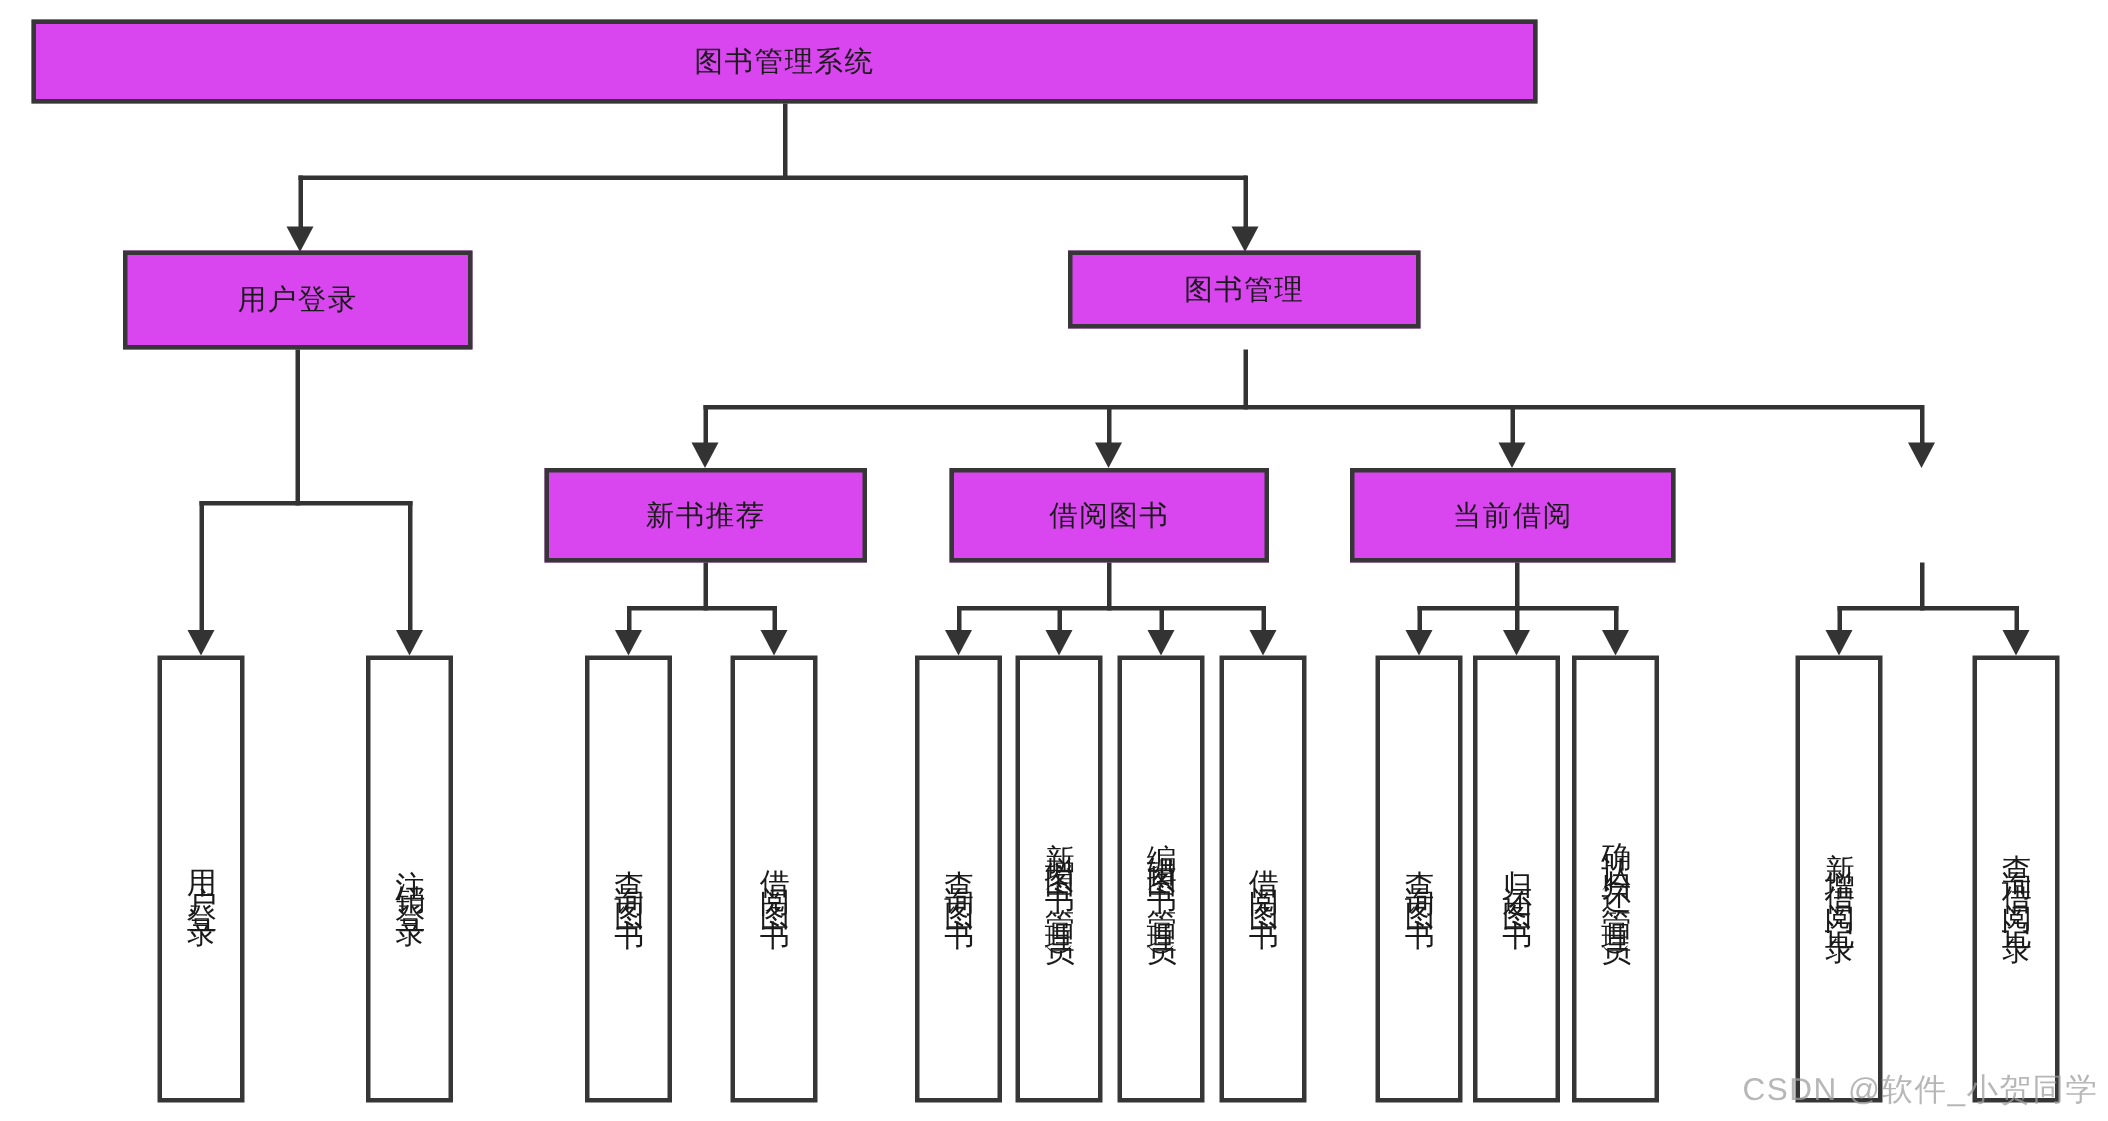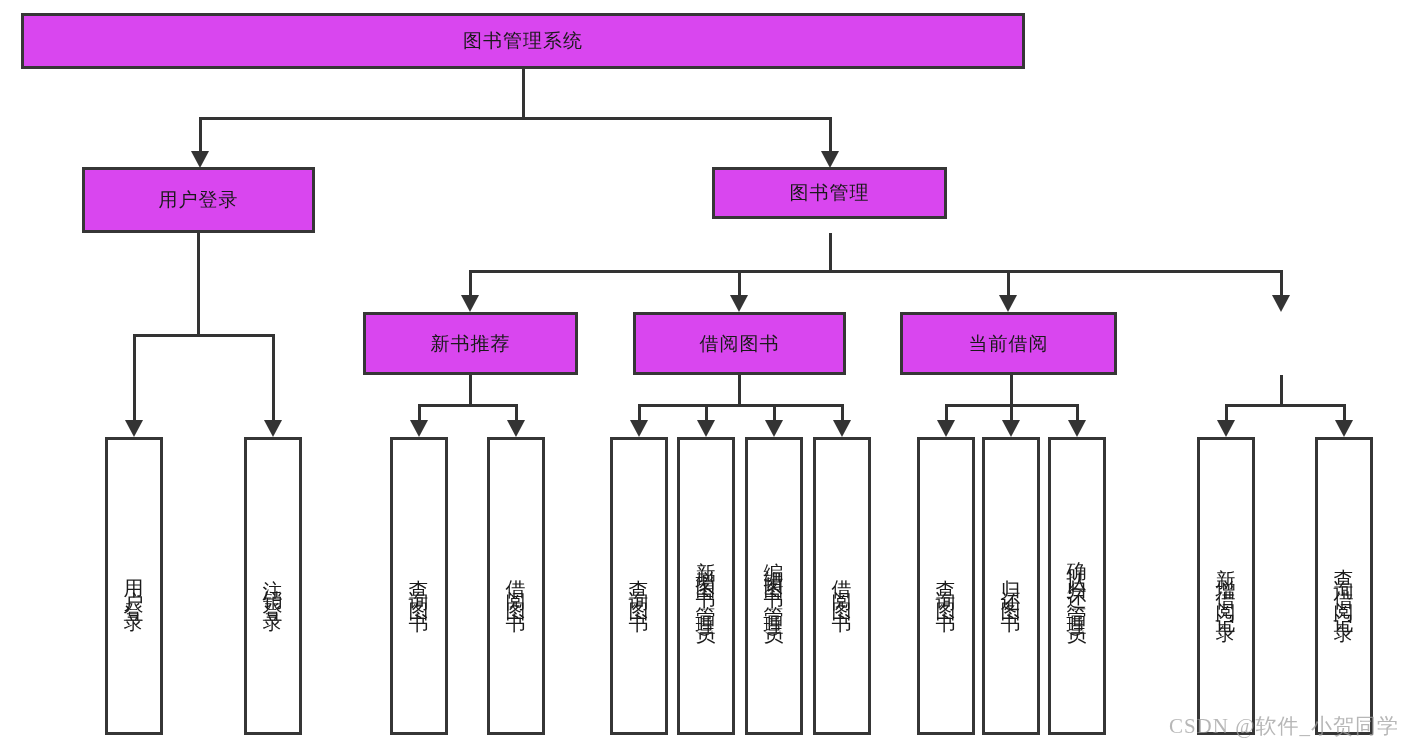--- a/index.html
+++ b/index.html
@@ -45,21 +45,20 @@
     border-top:17px solid #333333;
   }
   .watermark{
     position:absolute;
     right:6px;top:712px;
     font-size:21px;
     color:#9f9f9f;
     opacity:0.75;
     letter-spacing:1px;
     white-space:nowrap;
-    font-family:Liberation Serif, serif;
   }
 </style>
 </head>
 <body>
 
 <div id="stage">
 
   <div class="box" style="left:21px;top:13px;width:1004px;height:56px;">
     <span>图书管理系统</span>
   </div>

